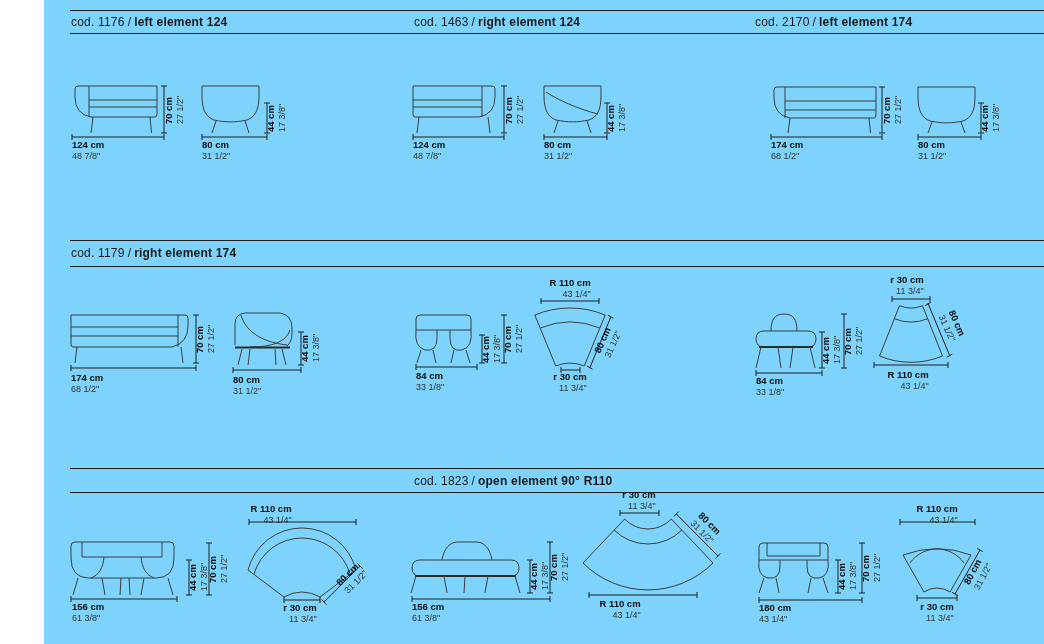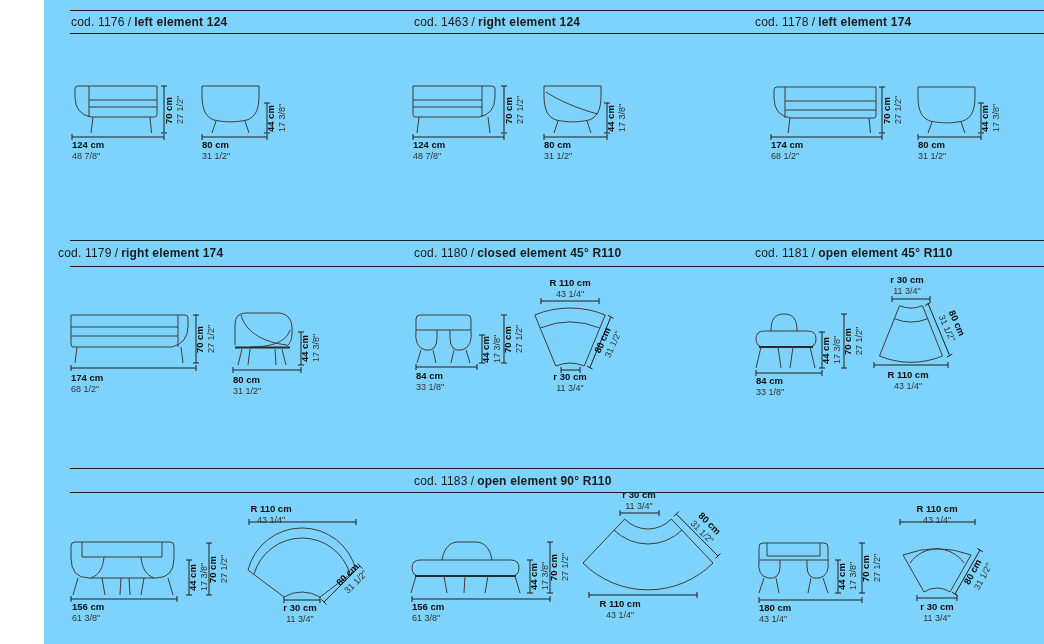--- a/index.html
+++ b/index.html
@@ -12,42 +12,40 @@
   .hdr .ttl{font-weight:bold;}
   .cell{position:absolute;width:348px;height:172px;}
   .cell svg{position:absolute;left:0;top:0;}
   .art{stroke:#3d3d3d;fill:none;stroke-width:1;}
   .art2{stroke:#2a2a2a;fill:none;stroke-width:1.8;}
   .dim{stroke:#1f1f1f;fill:none;stroke-width:1;}
   .lbl{position:absolute;white-space:nowrap;line-height:10.5px;}
   .lbl .cm{font-weight:bold;font-size:9.5px;color:#0e0e0e;}
   .lbl .in{font-weight:normal;font-size:9px;color:#333;}
   .rot{transform:translate(-50%,-50%) rotate(-90deg);}
-  .ctr{text-align:center;transform:translateX(-50%);}
+  .ctr{text-align:right;transform:translateX(-50%);}
   .diag{transform:translate(-50%,-50%) rotate(var(--a));}
 </style>
 </head>
 <body>
 
 <div class="sheet">
 
   <div class="rule" style="top:10px"></div>
   <div class="rule" style="top:33px"></div>
   <div class="rule" style="top:240px"></div>
   <div class="rule" style="top:266px"></div>
   <div class="rule" style="top:468px"></div>
   <div class="rule" style="top:492px"></div>
 
   <div class="hdr" style="left:27px;top:15px"><span class="code">cod. 1176</span><span class="sep">/</span><span class="ttl">left element 124</span></div>
   <div class="hdr" style="left:370px;top:15px"><span class="code">cod. 1463</span><span class="sep">/</span><span class="ttl">right element 124</span></div>
-  <div class="hdr" style="left:711px;top:15px"><span class="code">cod. 1178</span><span class="sep">/</span><span class="ttl">left element 174</span></div>
-  <div class="hdr" style="left:14px;top:246px"><span class="code">cod. 1179</span><span class="sep">/</span><span class="ttl">right element 174</span></div>
-  <div class="hdr" style="left:370px;top:246px"><span class="code">cod. 1180</span><span class="sep">/</span><span class="ttl">closed element 45° R110</span></div>
-  <div class="hdr" style="left:711px;top:246px"><span class="code">cod. 1181</span><span class="sep">/</span><span class="ttl">open element 45° R110</span></div>
-  <div class="hdr" style="left:370px;top:474px"><span class="code">cod. 1183</span><span class="sep">/</span><span class="ttl">open element 90° R110</span></div>
+  <div class="hdr" style="left:711px;top:15px"><span class="code">cod. 2170</span><span class="sep">/</span><span class="ttl">left element 174</span></div>
+  <div class="hdr" style="left:27px;top:246px"><span class="code">cod. 1179</span><span class="sep">/</span><span class="ttl">right element 174</span></div>
+  <div class="hdr" style="left:370px;top:474px"><span class="code">cod. 1823</span><span class="sep">/</span><span class="ttl">open element 90° R110</span></div>
 
   <div class="cell" style="left:0;top:40px">
     <svg width="348" height="120">
       <g class="art">
         <path d="M113,46 L34,46 Q31,46 31,49 L31,57 Q31,74 47,77 L111,77 Q113,77 113,74 L113,46 M45,46 L45,77 M45,60 H113 M45,67 H113"></path>
         <path d="M49,77 L47,93 M106,77 L107.5,93"></path>
       </g>
       <g class="art">
         <path d="M158,46 H215 V56 C215,70 211,77 203,80 C191,82.5 182,82.5 170,80 C162,77 158,70 158,56 Z"></path>
         <path d="M172,81 L168,93 M201,81 L205,93"></path>

